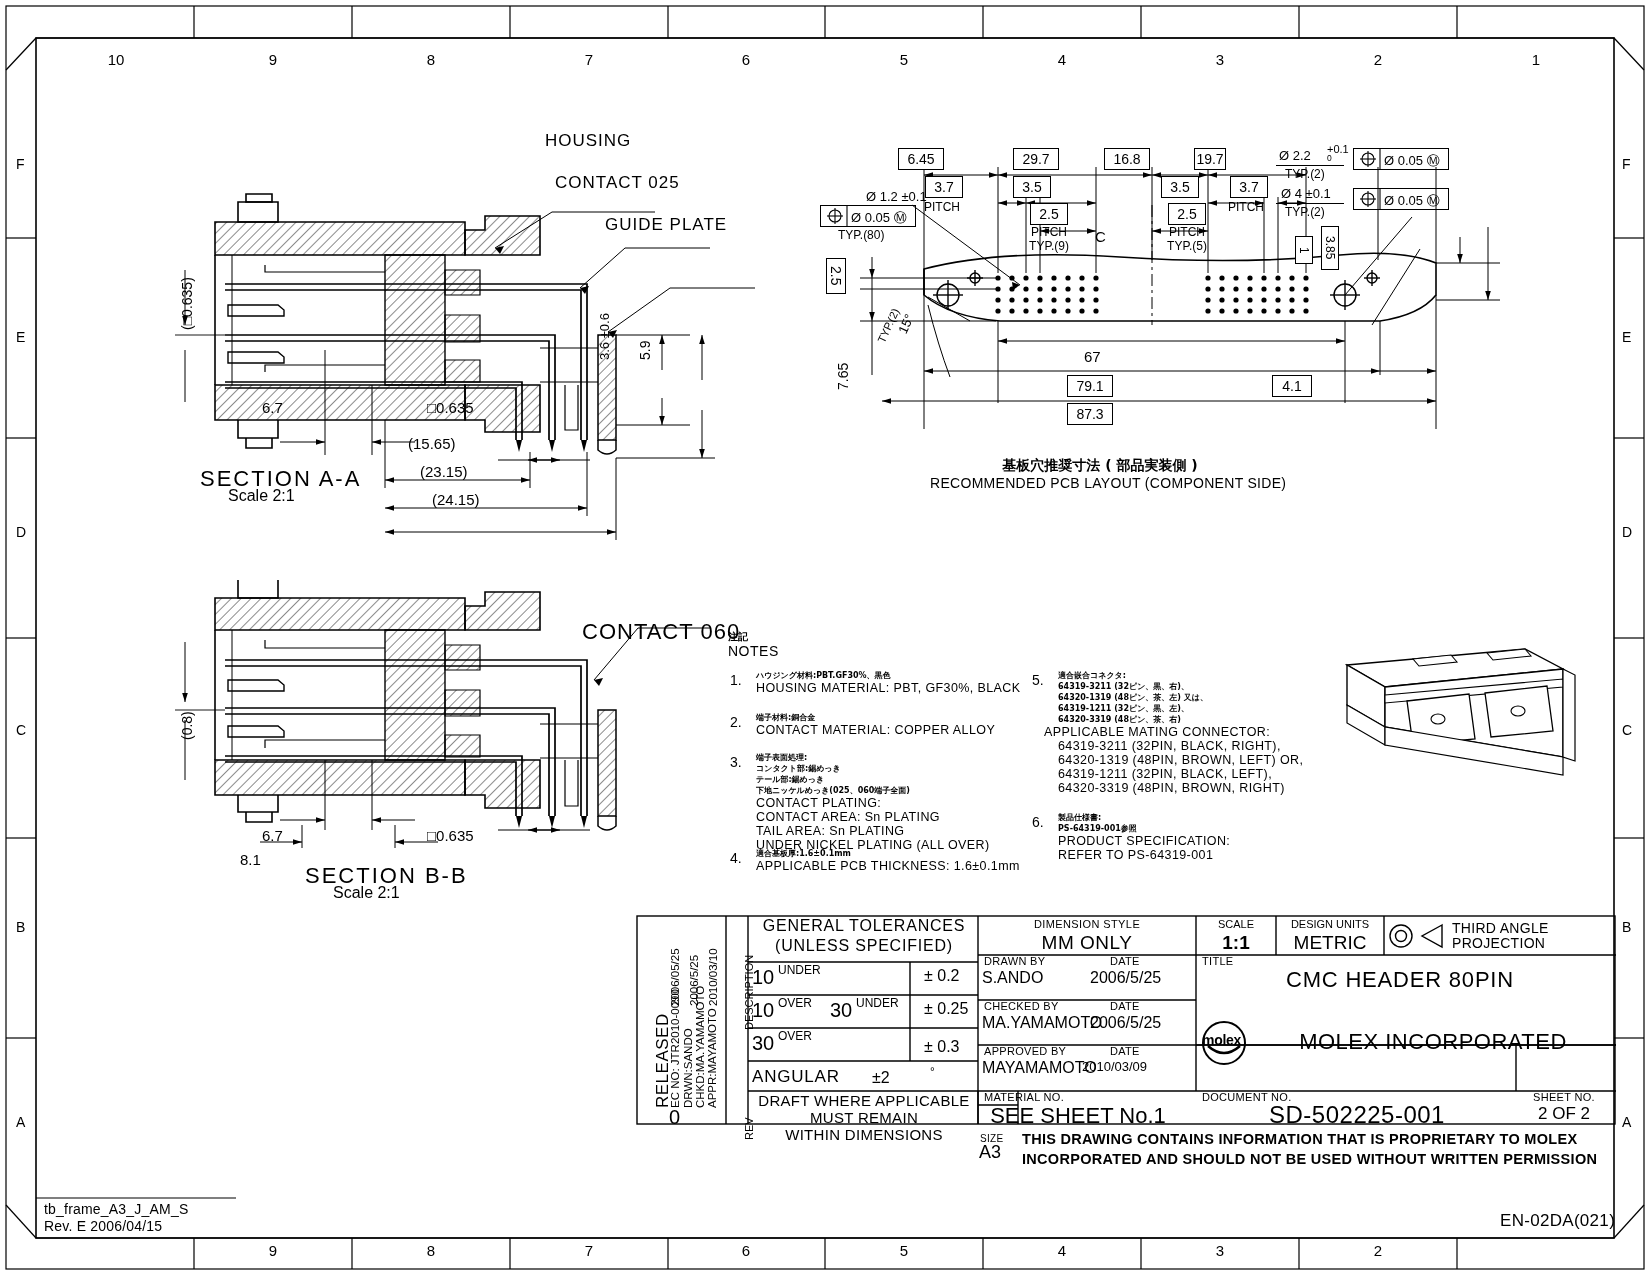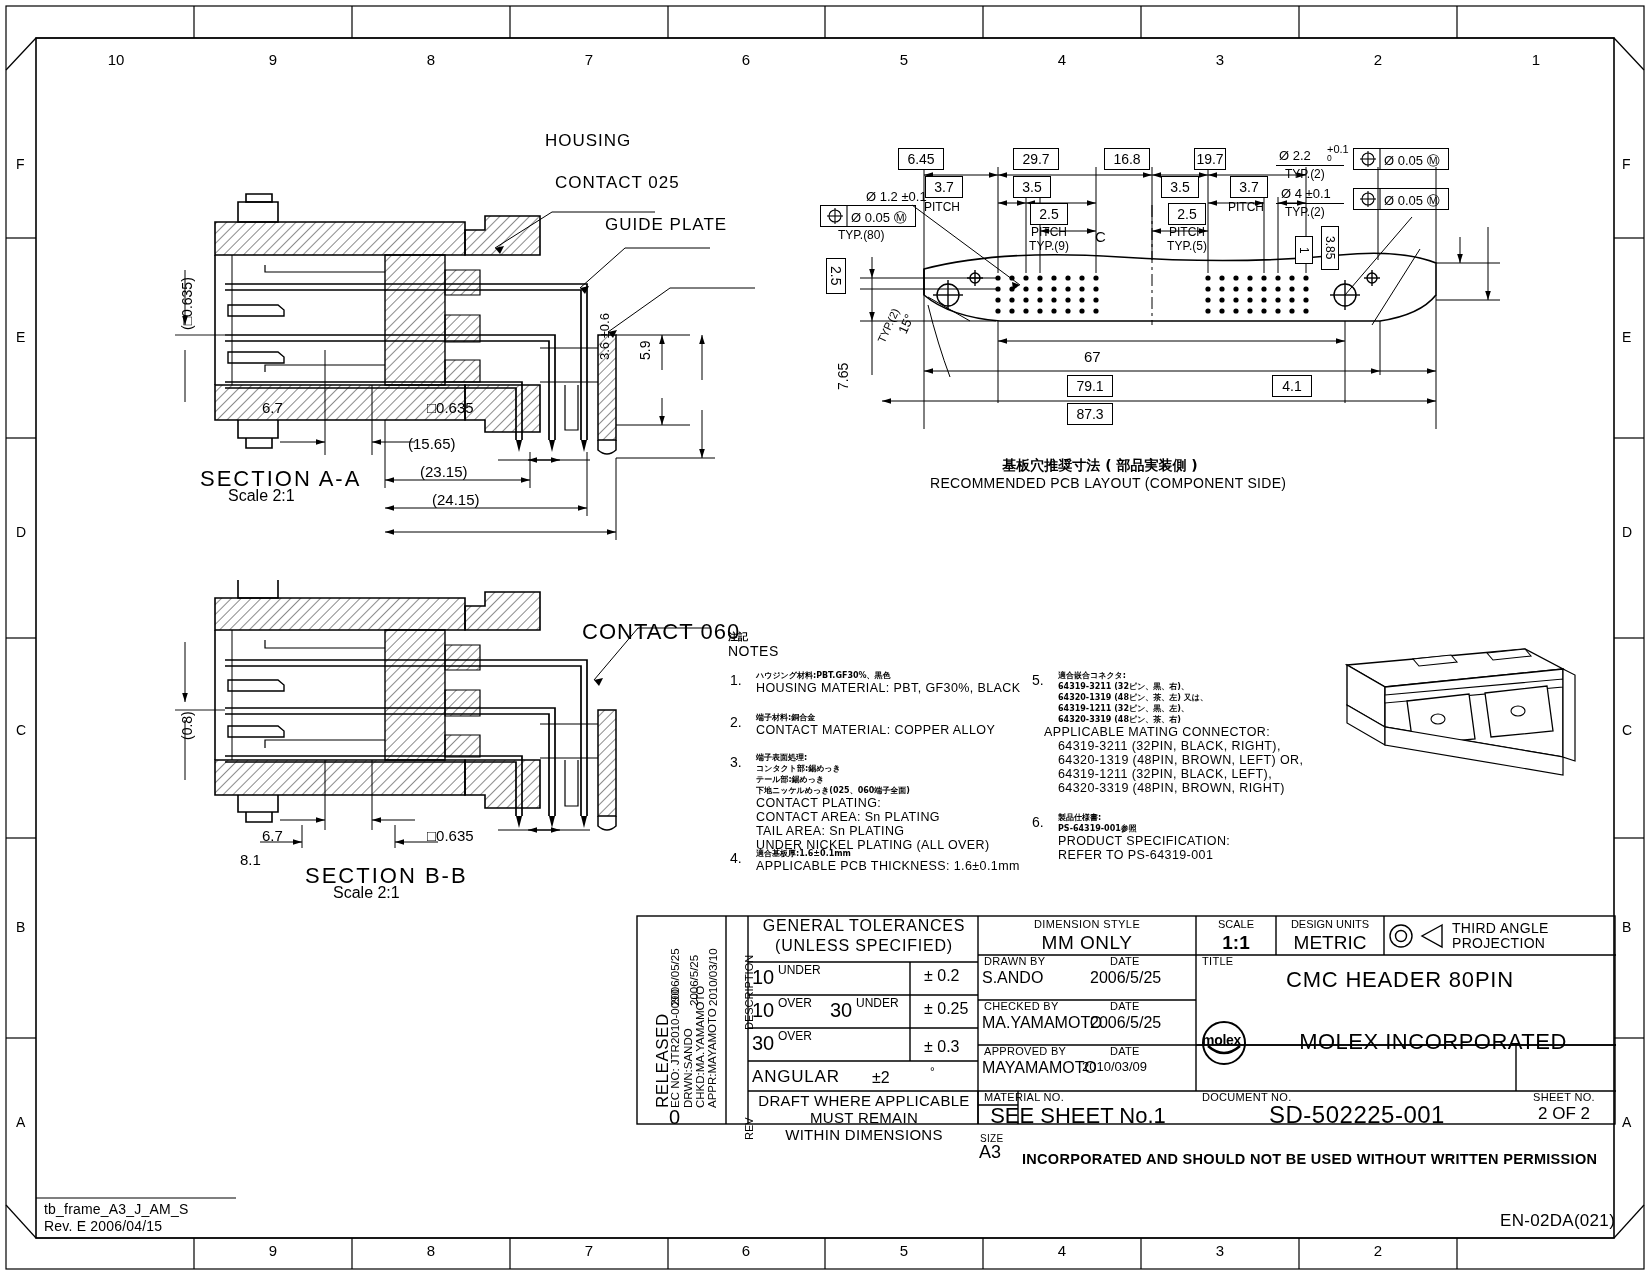--- a/index.html
+++ b/index.html
@@ -781,20 +781,21 @@
   <div class="txt" style="left:1202px;top:1033px;font-size:14px;font-weight:bold;letter-spacing:-.3px;">molex</div>
   <div class="txt ctr" style="left:1255px;top:1030px;width:356px;font-size:22px;letter-spacing:.5px;">MOLEX INCORPORATED</div>
 
   <div class="txt" style="left:1202px;top:1092px;font-size:11px;letter-spacing:.3px;">DOCUMENT NO.</div>
   <div class="txt ctr" style="left:1198px;top:1102px;width:318px;font-size:24px;letter-spacing:.5px;">SD-502225-001</div>
   <div class="txt ctr" style="left:1516px;top:1092px;width:96px;font-size:11px;letter-spacing:.3px;">SHEET NO.</div>
   <div class="txt ctr" style="left:1516px;top:1105px;width:96px;font-size:17px;">2 OF 2</div>
 
   <div class="txt" style="left:980px;top:1134px;font-size:10px;letter-spacing:.3px;">SIZE</div>
   <div class="txt" style="left:979px;top:1143px;font-size:18px;">A3</div>
+  <div class="txt" style="left:1022px;top:1132px;font-size:14.5px;letter-spacing:.3px;font-weight:bold;">THIS DRAWING CONTAINS INFORMATION THAT IS PROPRIETARY TO MOLEX</div>
   <div class="txt" style="left:1022px;top:1152px;font-size:14.5px;letter-spacing:.3px;font-weight:bold;">INCORPORATED AND SHOULD NOT BE USED WITHOUT WRITTEN PERMISSION</div>
 
   <svg width="200" height="40" style="left:36px;top:1198px;">
     <line x1="0" y1="0" x2="200" y2="0" stroke="#000" stroke-width="1.2"></line>
   </svg>
   <div class="txt" style="left:44px;top:1202px;font-size:14px;letter-spacing:.2px;">tb_frame_A3_J_AM_S</div>
   <div class="txt" style="left:44px;top:1219px;font-size:14px;letter-spacing:.2px;">Rev. E 2006/04/15</div>
   <div class="txt" style="left:1500px;top:1212px;font-size:17px;letter-spacing:.3px;text-align:right;">EN-02DA(021)</div>
 
 </div>

